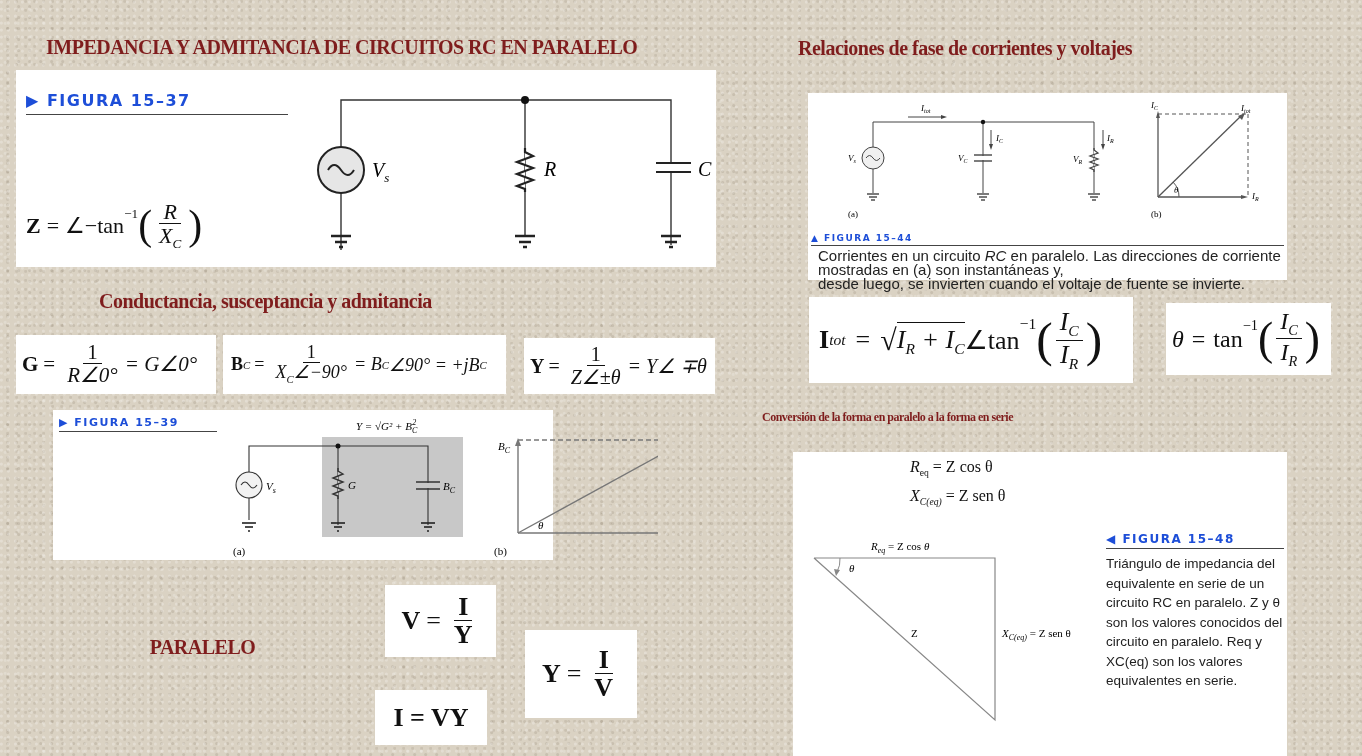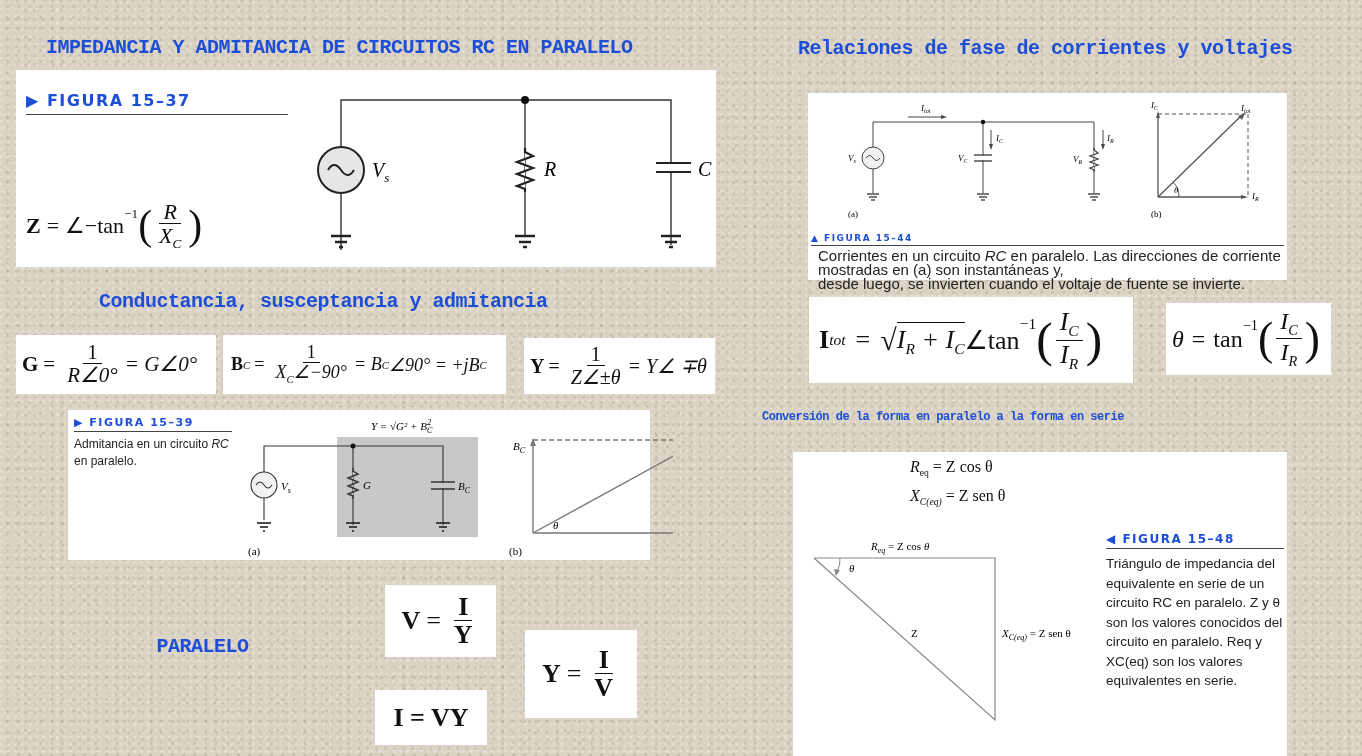--- a/index.html
+++ b/index.html
@@ -11,23 +11,23 @@
       radial-gradient(circle at 20% 30%, rgba(255,255,255,0.25) 0 1px, transparent 2px),
       radial-gradient(circle at 70% 60%, rgba(120,105,85,0.18) 0 1px, transparent 2px),
       radial-gradient(circle at 40% 80%, rgba(255,255,255,0.2) 0 1px, transparent 2px),
       radial-gradient(circle at 85% 15%, rgba(110,95,75,0.15) 0 1px, transparent 2px);
     background-size: 7px 7px, 11px 11px, 13px 13px, 9px 9px;
     font-family: "Liberation Serif", serif;
     color: #111;
   }
   .heading {
     position: absolute;
-    font-family: Liberation Mono, monospace;
+    font-family: Liberation Serif, serif;
     font-weight: bold;
-    color: #1d4ed8;
+    color: #7f1d1d;
     white-space: nowrap;
     letter-spacing: -0.5px;
   }
   .panel { position: absolute; background: #ffffff; }
   .fig-label {
     font-family: "DejaVu Sans", sans-serif;
     font-weight: bold;
     letter-spacing: 1.5px;
     color: #1d4ed8;
   }
@@ -123,27 +123,23 @@
 <div class="panel math" style="left:524px;top:338px;width:191px;height:56px;display:flex;align-items:center;padding-left:6px;font-size:20px;">
   <span class="bold">Y</span>
     <span style="margin:0 4px;">=</span>
   <span class="frac">
       <span class="num">1</span>
       <span class="den it">Z∠±θ</span>
     </span>
   <span class="it">= Y∠ ∓θ</span>
 </div>
 
-<div class="panel" style="left:68px;top:410px;width:582px;height:150px;">
+<div class="panel" style="left:53px;top:410px;width:500px;height:150px;">
   <div class="fig-label" style="position:absolute;left:6px;top:6px;font-size:11px;">▶ FIGURA 15–39</div>
   <div class="rule" style="position:absolute;left:6px;top:21px;width:158px;border-bottom-width:1px;"></div>
-  <div class="caption" style="position:absolute;left:6px;top:26px;font-size:12px;line-height:17px;">
-    <span>Admitancia en un circuito </span><span class="it">RC</span><br>
-    <span>en paralelo.</span>
-  </div>
   <svg style="position:absolute;left:165px;top:0;" width="440" height="150">
     <rect x="104" y="27" width="141" height="100" fill="#c8c8c8"></rect>
     <text x="138" y="20" font-size="11" font-style="italic">Y = √G² + B<tspan font-size="8" dy="3">C</tspan><tspan font-size="8" dy="-8" dx="-5">2</tspan></text>
     <g stroke="#333" stroke-width="1.1" fill="none">
       <polyline points="31,110 31,36 210,36 210,115"></polyline>
       <line x1="120" y1="36" x2="120" y2="115"></line>
       <circle cx="31" cy="75" r="13" fill="#f2f2f2"></circle>
       <path d="M23,75 q4,-6 8,0 t8,0"></path>
       <polyline points="120,58 120,61 125,64 115,68 125,72 115,76 125,80 115,84 120,86 120,89" fill="#c8c8c8" stroke-width="1.4"></polyline>
       <line x1="198" y1="72" x2="222" y2="72" stroke-width="1.5"></line>

